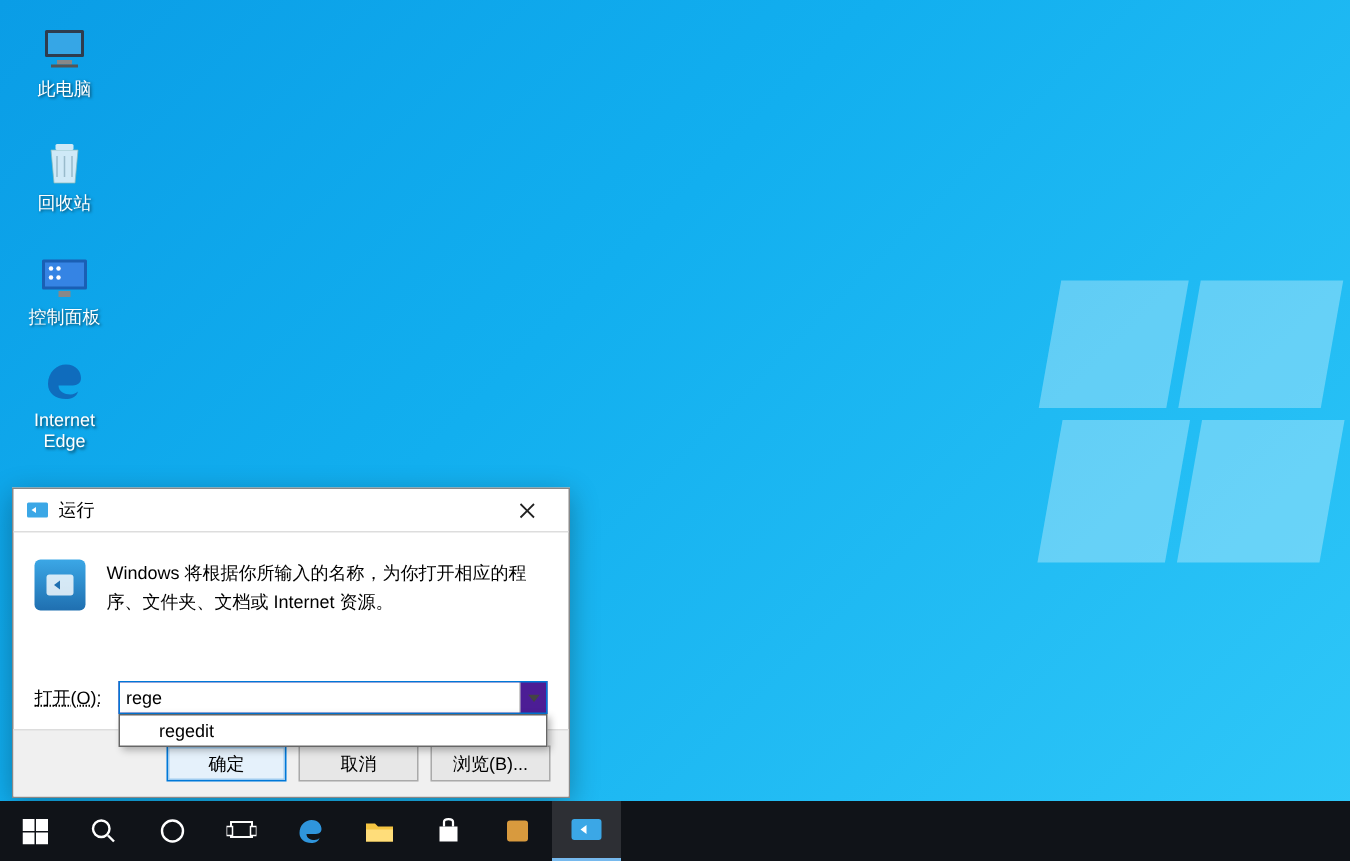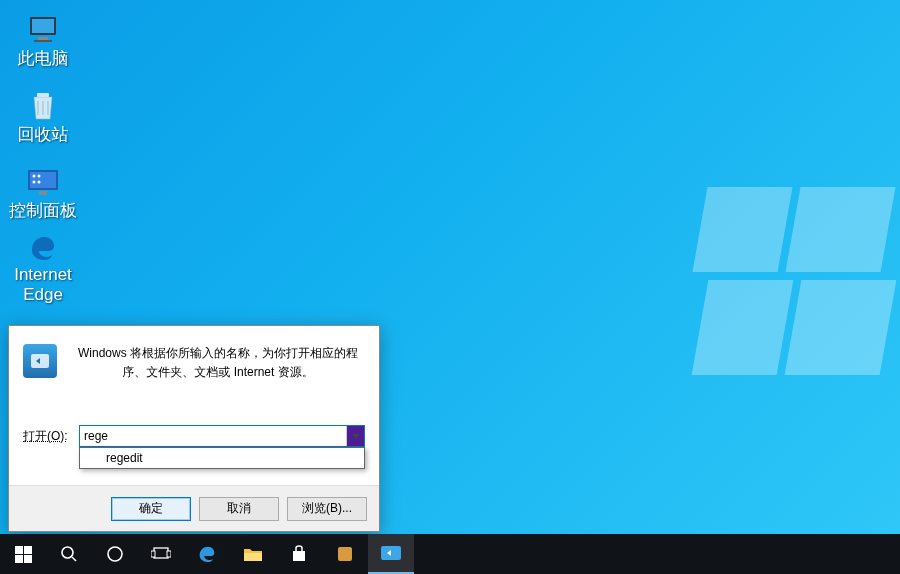--- a/index.html
+++ b/index.html
@@ -46,21 +46,21 @@
     margin-top: 6px;
   }
   .desktop-icon .icon-img {
     width: 34px;
     height: 34px;
     display: flex;
     align-items: center;
     justify-content: center;
   }
   .desktop-icon .label {
-    font-size: 17px;
+    font-size: 12px;
     color: #fff;
     text-align: center;
     text-shadow: 1px 1px 2px rgba(0,0,0,0.6);
     line-height: 1.2;
     margin-top: 2px;
   }
 
   
   .run-dialog {
     position: absolute;
@@ -85,21 +85,21 @@
   .run-titlebar .titleicon { width: 16px; height: 16px; margin-right: 6px; }
   .run-titlebar .title { flex: 1; }
   .run-titlebar .close {
     width: 40px; height: 24px; display:flex; align-items:center; justify-content:center;
     font-size: 14px; cursor: pointer;
   }
   .run-body {
     padding: 18px 14px 10px 14px;
     flex: 1;
   }
-  .run-desc-row { display: flex; align-items: flex-start; margin-bottom: 18px; text-align: center; }
+  .run-desc-row { display: flex; align-items: flex-start; margin-bottom: 18px; }
   .run-desc-row .runicon {
     width: 34px; height: 34px; flex-shrink: 0;
     background: linear-gradient(#3ba7e6,#1f6fb0);
     border-radius: 4px;
     display:flex; align-items:center; justify-content:center;
   }
   .run-desc-row .desc {
     font-size: 12px;
     margin-left: 14px;
     line-height: 1.6;
@@ -237,20 +237,34 @@
     <div class="icon-img">
       <svg width="30" height="30" viewBox="0 0 30 30">
           <path d="M4 17 C4 9 10 4 16 4 C23 4 26 9 26 13 C26 17 23 18 19 18 L11 18 C11 22 15 24 19 24 C21 24 23 23 24 22 C23 26 19 27 16 27 C9 27 4 23 4 17 Z" fill="#0f6cbd"></path>
         </svg>
     </div>
     <div class="label">Internet Edge</div>
   </div>
 </div>
 
 <div class="run-dialog">
+  <div class="run-titlebar">
+    <span class="titleicon">
+      <svg width="16" height="16" viewBox="0 0 16 16">
+          <rect x="1" y="3" width="14" height="10" rx="1" fill="#3ba7e6"></rect>
+          <path d="M4 8 L7 10 L7 6 Z" fill="#fff"></path>
+        </svg>
+    </span>
+    <span class="title">运行</span>
+    <span class="close">
+      <svg width="11" height="11" viewBox="0 0 11 11">
+          <path d="M1 1 L10 10 M10 1 L1 10" stroke="#222" stroke-width="1.2"></path>
+        </svg>
+    </span>
+  </div>
   <div class="run-body">
     <div class="run-desc-row">
       <div class="runicon">
         <svg width="22" height="22" viewBox="0 0 22 22">
             <rect x="2" y="4" width="18" height="14" rx="2" fill="#fff" fill-opacity="0.8"></rect>
             <path d="M7 11 L11 14 L11 8 Z" fill="#1f6fb0"></path>
           </svg>
       </div>
       <div class="desc">Windows 将根据你所输入的名称，为你打开相应的程序、文件夹、文档或 Internet 资源。</div>
     </div>

